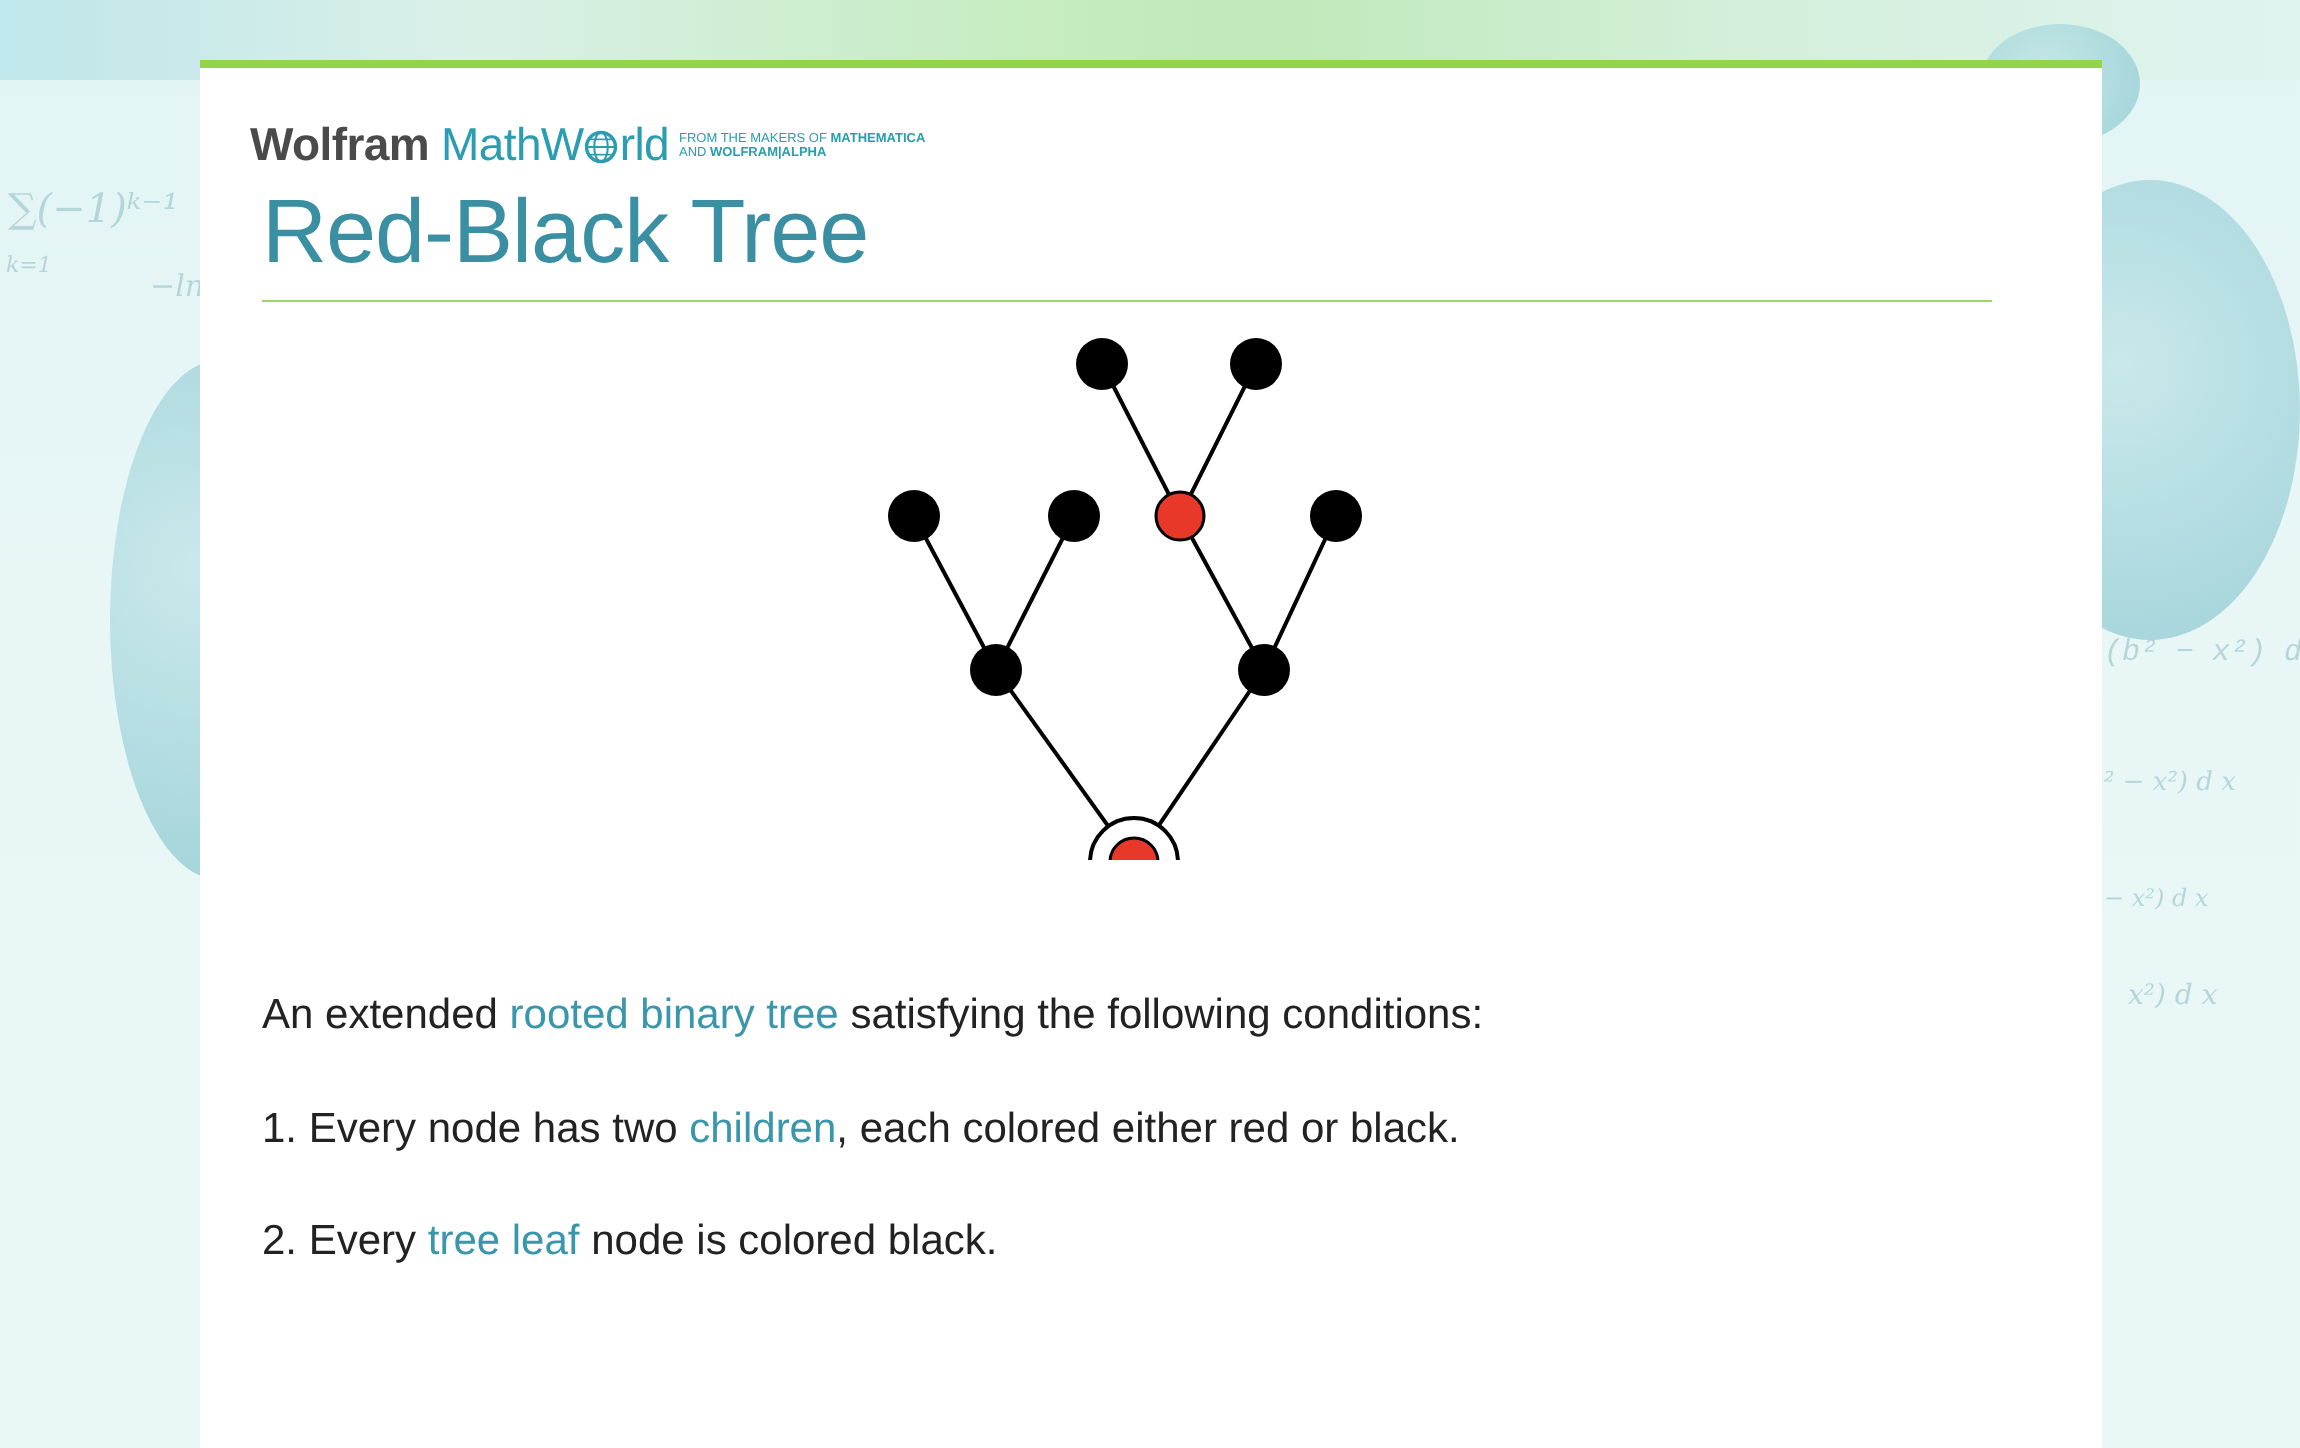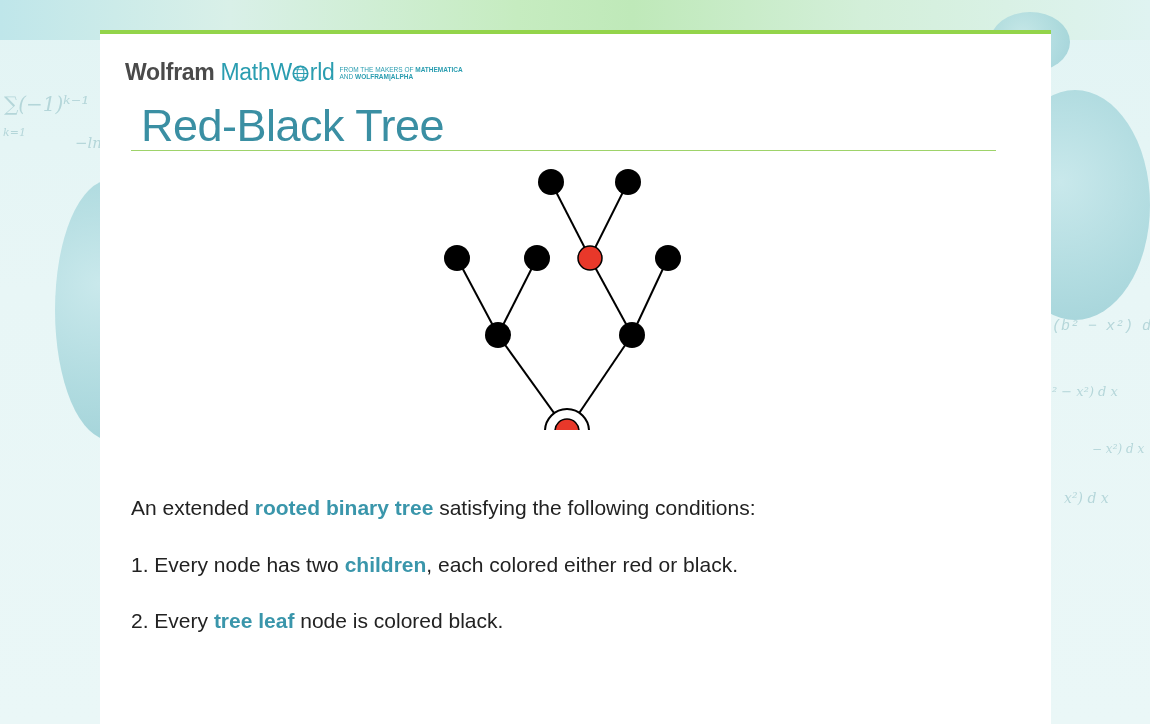--- a/index.html
+++ b/index.html
@@ -29,49 +29,49 @@
     position: absolute; left: 25px; top: 25px; display: flex; align-items: center;
     font-family: "Liberation Sans", sans-serif;
   }
   .logo-wolfram { font-size: 23px; color: #4a4a4a; letter-spacing: -0.3px; font-weight: bold; }
   .logo-mathworld { font-size: 23px; color: #2a9db0; margin-left: 6px; letter-spacing: -0.3px; }
   .logo-tag {
     margin-left: 5px; font-size: 6.5px; line-height: 7px; color: #2a9db0; text-transform: uppercase;
   }
   .logo-tag b { font-weight: bold; }
   .page-title {
-    position: absolute; left: 31px; top: 56px; margin: 10px;
+    position: absolute; left: 31px; top: 56px; margin: 0;
     font-family: "Liberation Sans", sans-serif; font-weight: normal;
     font-size: 45px; color: #3a8fa3; letter-spacing: -0.5px;
   }
   .title-rule {
     position: absolute; left: 31px; top: 116px; width: 865px; height: 1px; background: #9ed36a;
   }
   .diagram { position: absolute; left: 330px; top: 130px; }
   .body-text {
     position: absolute; left: 31px; margin: 0; font-family: "Liberation Sans", sans-serif;
     font-size: 21px; color: #222222; white-space: nowrap;
   }
-  .body-text a { color: #3a96ab; text-decoration: none; font-weight: bold; }
+  .body-text a { color: #3a96ab; text-decoration: none; }
 </style>
 </head>
 <body>
 
 <div class="bg-top"></div>
 <div class="bg-blob" style="left:55px; top:180px; width:110px; height:260px;"></div>
 <div class="bg-blob" style="left:1000px; top:90px; width:150px; height:230px;"></div>
 <div class="bg-blob" style="left:990px; top:12px; width:80px; height:60px;"></div>
 
 <div class="bg-formula" style="left:4px; top:92px; font-size:20px;">∑(−1)ᵏ⁻¹</div>
 <div class="bg-formula" style="left:3px; top:126px; font-size:11px;text-align:center;">k=1</div>
 <div class="bg-formula" style="left:75px; top:134px; font-size:15px;">−ln</div>
 
 <div class="bg-formula" style="left:1052px; top:318px; font-size:15px;font-family:Liberation Mono, monospace;">(b² − x²)  d x</div>
 <div class="bg-formula" style="left:1052px; top:384px; font-size:13px;">² − x²)  d x</div>
-<div class="bg-formula" style="left:1092px; top:442px; font-size:12px;text-align:center;">− x²)  d x</div>
+<div class="bg-formula" style="left:1052px; top:442px; font-size:12px;text-align:center;">− x²)  d x</div>
 <div class="bg-formula" style="left:1052px; top:490px; font-size:14px;padding-left:12px;">x²)  d x</div>
 
 <div class="card">
 
   <a class="logo">
     <span class="logo-wolfram">Wolfram</span>
     <span class="logo-mathworld"><span>MathW</span><svg width="17" height="17" viewBox="0 0 20 20" style="vertical-align:-2px; margin:0 0.5px;">
           <circle cx="10" cy="10" r="8.5" fill="none" stroke="#2a9db0" stroke-width="2"></circle>
           <ellipse cx="10" cy="10" rx="4" ry="8.5" fill="none" stroke="#2a9db0" stroke-width="1.2"></ellipse>
           <line x1="1.5" y1="10" x2="18.5" y2="10" stroke="#2a9db0" stroke-width="1.2"></line>

